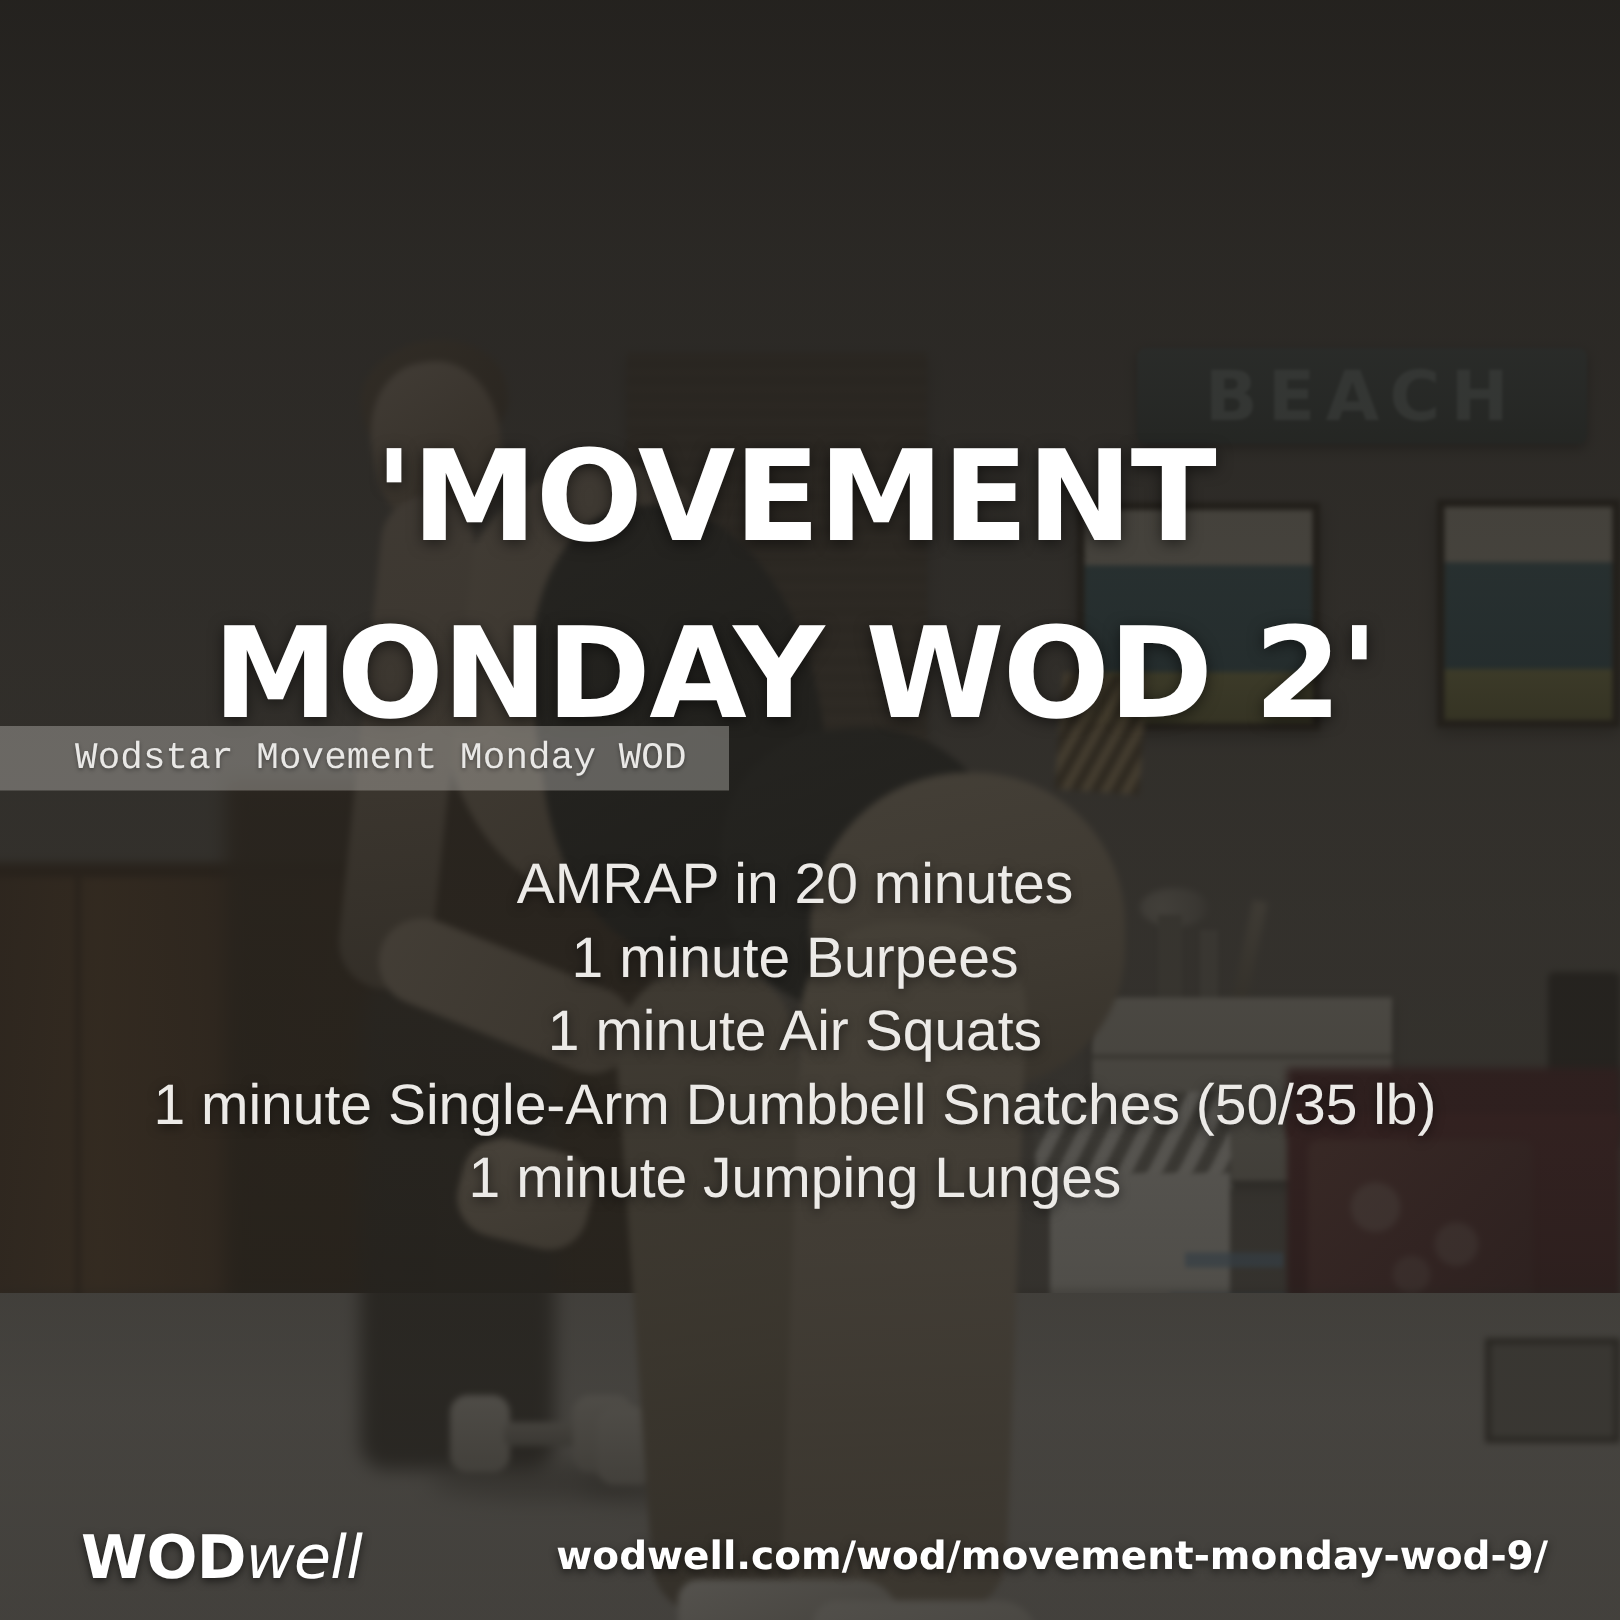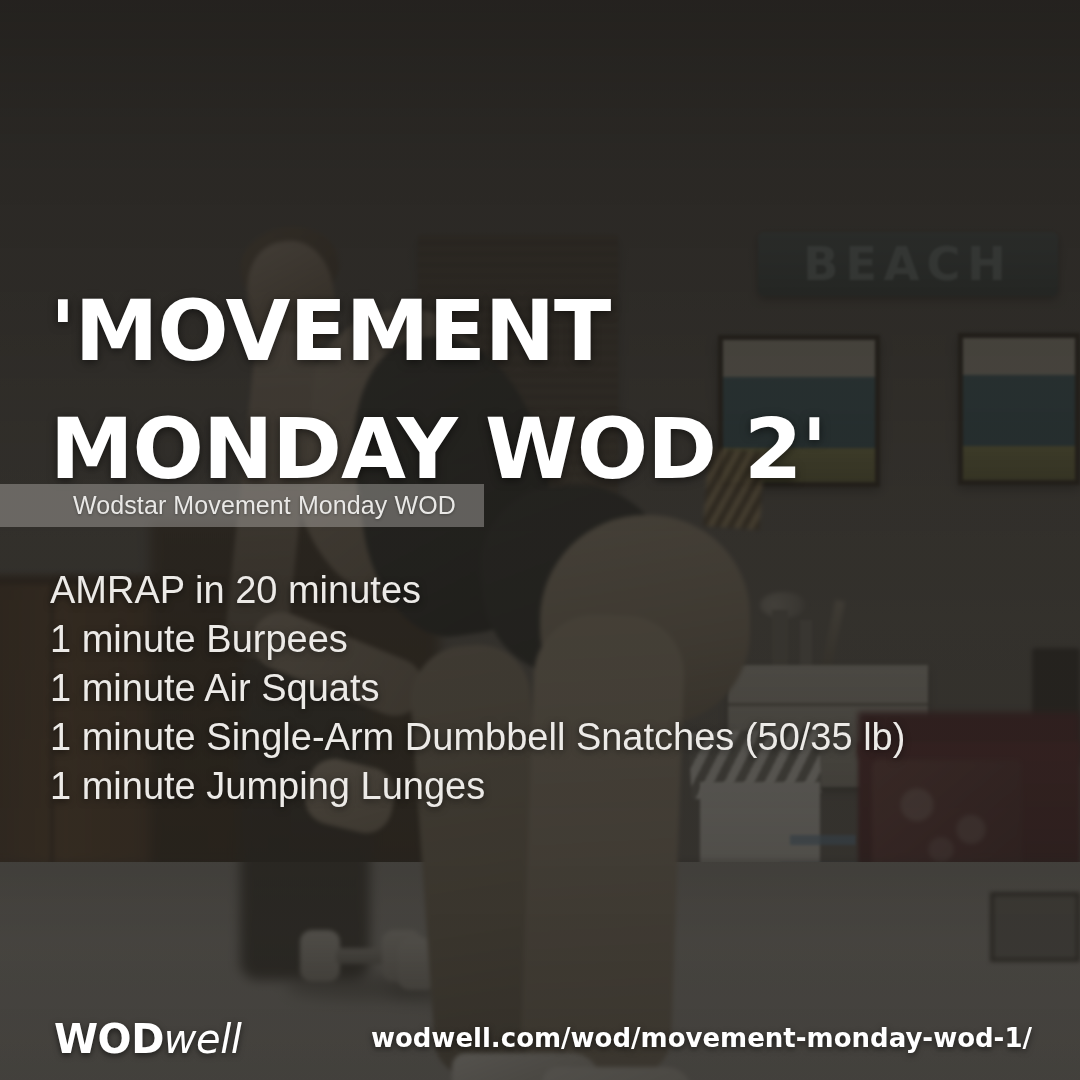--- a/index.html
+++ b/index.html
@@ -306,39 +306,40 @@
   
   .scrim {
     position:absolute; inset:0;
     background:
       linear-gradient(180deg, rgba(30,28,25,.88) 0%, rgba(32,30,27,.80) 16%,
                               rgba(34,32,28,.74) 46%, rgba(36,34,30,.72) 78%,
                               rgba(40,38,34,.74) 100%);
   }
 
   
-  .content { position:absolute; inset:0; }
+  .content { position:absolute; inset:0;text-align:center; }
 
   .title {
     position:absolute; left:50px; top:272px; width:960px;
     color:#ffffff;
     font-family:"DejaVu Sans", sans-serif;
     font-weight:bold;
     font-size:84px;
     line-height:118px;
     letter-spacing:-1px;
     text-shadow:0 2px 10px rgba(0,0,0,.55);
   }
 
   .subtitle-band {
     position:absolute; left:0; top:484px;
     height:43px;
-    padding:0 28px 0 73px;
+    padding:0 28px 0 50px;
     display:flex; align-items:center;
     background:rgba(186,184,179,.42);
+    font-family:Liberation Mono, monospace;
   }
   .subtitle-band span {
     color:#e9e8e6;
     font-size:25px;
     font-weight:normal;
     letter-spacing:.1px;
     text-shadow:0 1px 3px rgba(0,0,0,.35);
   }
 
   .body {
@@ -473,16 +474,16 @@
     <div class="body">AMRAP in 20 minutes
 1 minute Burpees
 1 minute Air Squats
 1 minute Single-Arm Dumbbell Snatches (50/35 lb)
 1 minute Jumping Lunges</div>
 
     <div class="logo">
       <span class="wod">WOD</span><span class="well">well</span>
     </div>
 
-    <div class="url">wodwell.com/wod/movement-monday-wod-1/</div>
+    <div class="url">wodwell.com/wod/movement-monday-wod-9/</div>
   </div>
 
 </div>
 
 </body></html>

